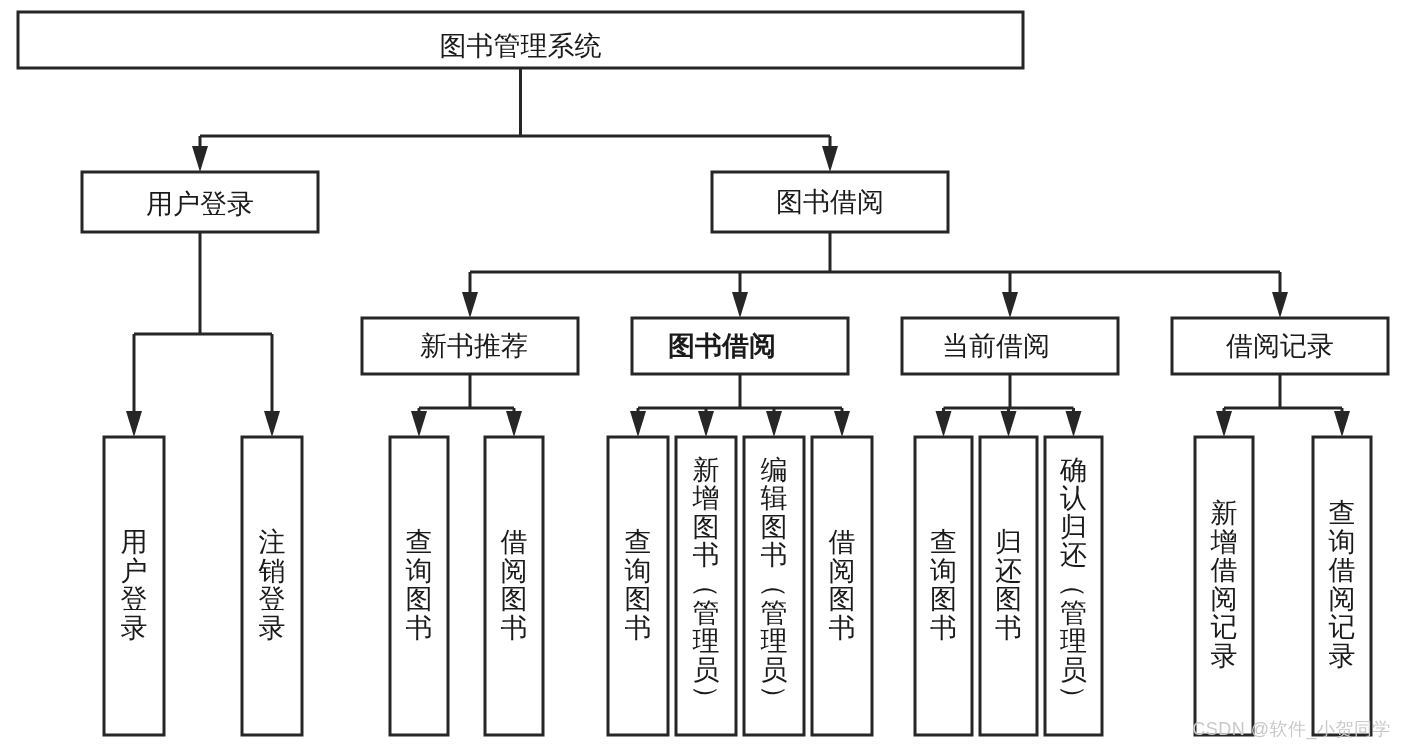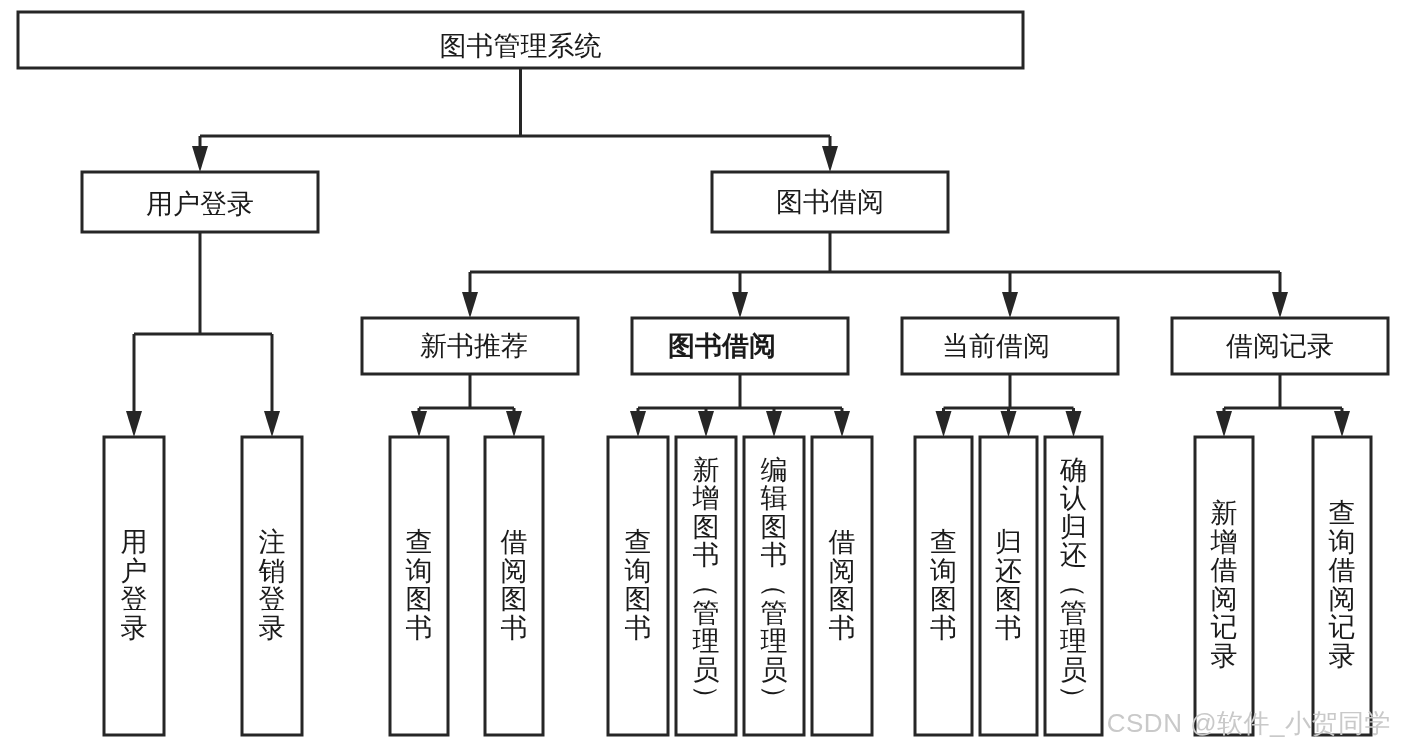--- a/index.html
+++ b/index.html
@@ -36,21 +36,21 @@
   }
   .arrow-head {
     fill: #262626;
     stroke: none;
   }
   .watermark {
     position: absolute;
     right: 14px;
     bottom: 6px;
     color: #c9c9c9;
-    font-size: 26px;
+    font-size: 18px;
     font-family: "Liberation Sans", "DejaVu Sans", sans-serif;
     white-space: nowrap;
     letter-spacing: 0.5px;
     pointer-events: none;
   }
   .vtext-wrap {
     position: absolute;
     display: flex;
     flex-direction: column;
     align-items: center;

